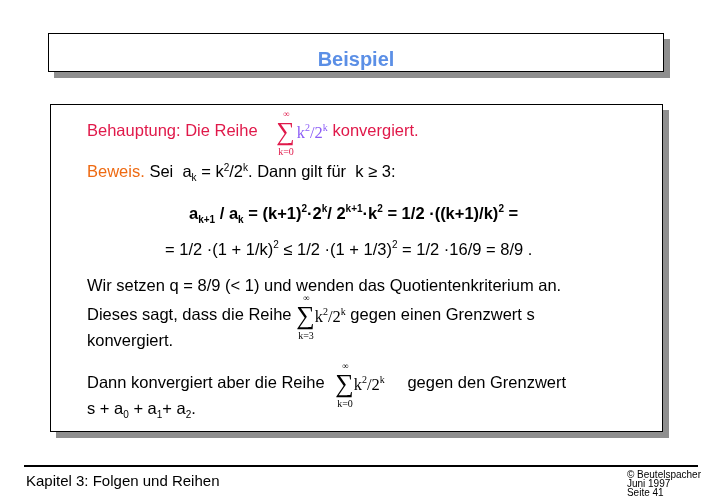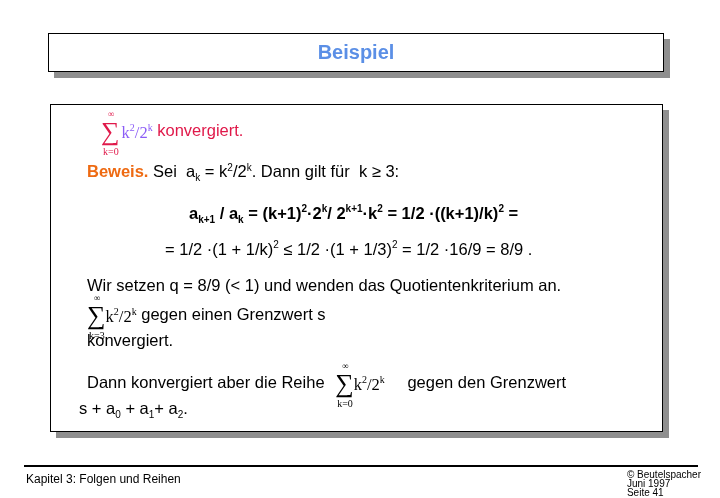--- a/index.html
+++ b/index.html
@@ -1,60 +1,62 @@
 <!DOCTYPE html>
 <html><head>
 <meta charset="utf-8">
 <style>
   body { margin:0; width:720px; height:498px; background:#fff; position:relative; overflow:hidden; font-family:"Liberation Sans", sans-serif; color:#000; }
-  .title-box { position:absolute; left:48px; top:33px; width:614px; height:37px; border:1px solid #000; background:#fff; box-shadow:6px 6px 0 #8f8f8f; display:flex; align-items:center; justify-content:center; }
+  .title-box { position:absolute; left:48px; top:33px; width:614px; height:37px; border:1px solid #000; background:#fff; box-shadow:6px 6px 0 #8f8f8f; display:flex; align-items:flex-end; justify-content:center; }
   .title { color:#5b8fe6; font-weight:bold; font-size:20px; }
   .main-box { position:absolute; left:50px; top:104px; width:611px; height:326px; border:1px solid #000; background:#fff; box-shadow:6px 6px 0 #8f8f8f; }
   .line { position:absolute; font-size:16.5px; white-space:nowrap; }
   .red { color:#e0194a; }
-  .orange { color:#ee6a12; font-weight:bold; }
+  .orange { color:#ee6a12; font-weight:normal; }
   .sum { display:inline-block; position:relative; vertical-align:middle; font-family:"Liberation Serif", serif; }
   .sum .sig { font-size:26px; line-height:26px; display:inline-block; vertical-align:middle; }
   .sum .top { position:absolute; top:-10px; left:7px; font-size:9px; }
   .sum .bot { position:absolute; bottom:-12px; left:2px; font-size:10px; }
   sub, sup { font-size:10px; }
   .footer-rule { position:absolute; left:24px; top:465px; width:674px; height:2px; background:#000; }
-  .footer-left { position:absolute; left:26px; top:472px; font-size:12px; }
+  .footer-left { position:absolute; left:26px; top:472px; font-size:15px; }
   .footer-right { position:absolute; right:19px; top:470px; font-size:10px; text-align:left; line-height:9px; }
 </style>
 </head>
 <body>
 
 <div class="title-box">
   <span class="title">Beispiel</span>
 </div>
 
 <div class="main-box">
   <div class="line red" style="left:36px;top:14px;">
+    <span>Behauptung: Die Reihe</span>
     <span class="sum" style="margin:0 2px 0 14px;"><span class="top">∞</span><span class="sig">∑</span><span class="bot">k=0</span></span><span class="sum term" style="color:#8b5cf6">k<sup>2</sup>/2<sup>k</sup></span>
     <span>konvergiert.</span>
   </div>
   <div class="line" style="left:36px;top:56px;">
     <span class="orange">Beweis.</span>
     <span>Sei&nbsp; a<sub>k</sub> = k<sup>2</sup>/2<sup>k</sup>. Dann gilt für&nbsp; k ≥ 3:</span>
   </div>
   <div class="line" id="eq1" style="left:138px;top:98px;font-weight:bold;">a<sub>k+1</sub> / a<sub>k</sub> = (k+1)<sup>2</sup>·2<sup>k</sup>/ 2<sup>k+1</sup>·k<sup>2</sup> = 1/2 ·((k+1)/k)<sup>2</sup> =</div>
   <div class="line" id="eq2" style="left:114px;top:134px;">= 1/2 ·(1 + 1/k)<sup>2</sup> ≤ 1/2 ·(1 + 1/3)<sup>2</sup> = 1/2 ·16/9 = 8/9 .</div>
   <div class="line" style="left:36px;top:171px;">Wir setzen  q = 8/9 (&lt; 1)  und wenden das Quotientenkriterium an.</div>
   <div class="line" style="left:36px;top:198px;">
+    <span>Dieses sagt, dass die Reihe</span>
     <span class="sum"><span class="top">∞</span><span class="sig">∑</span><span class="bot">k=3</span></span><span class="sum term">k<sup>2</sup>/2<sup>k</sup></span>
     <span>gegen einen Grenzwert  s</span>
   </div>
   <div class="line" style="left:36px;top:226px;">konvergiert.</div>
   <div class="line" style="left:36px;top:266px;">
     <span>Dann konvergiert aber die Reihe</span>
     <span class="sum" style="margin-left:6px;"><span class="top">∞</span><span class="sig">∑</span><span class="bot">k=0</span></span><span class="sum term">k<sup>2</sup>/2<sup>k</sup></span>
     <span style="margin-left:18px;margin-top:12px;">gegen den Grenzwert</span>
   </div>
-  <div class="line" id="p2l2" style="left:28px;top:294px;text-align:right;">s + a<sub>0</sub> + a<sub>1</sub>+ a<sub>2</sub>.</div>
+  <div class="line" id="p2l2" style="left:36px;top:294px;text-align:right;">s + a<sub>0</sub> + a<sub>1</sub>+ a<sub>2</sub>.</div>
 </div>
 
 <div class="footer-rule"></div>
 <div class="footer-left">Kapitel 3: Folgen und Reihen</div>
 <div class="footer-right">
   <div>© Beutelspacher</div>
   <div>Juni 1997</div>
   <div>Seite 41</div>
 </div>
 

